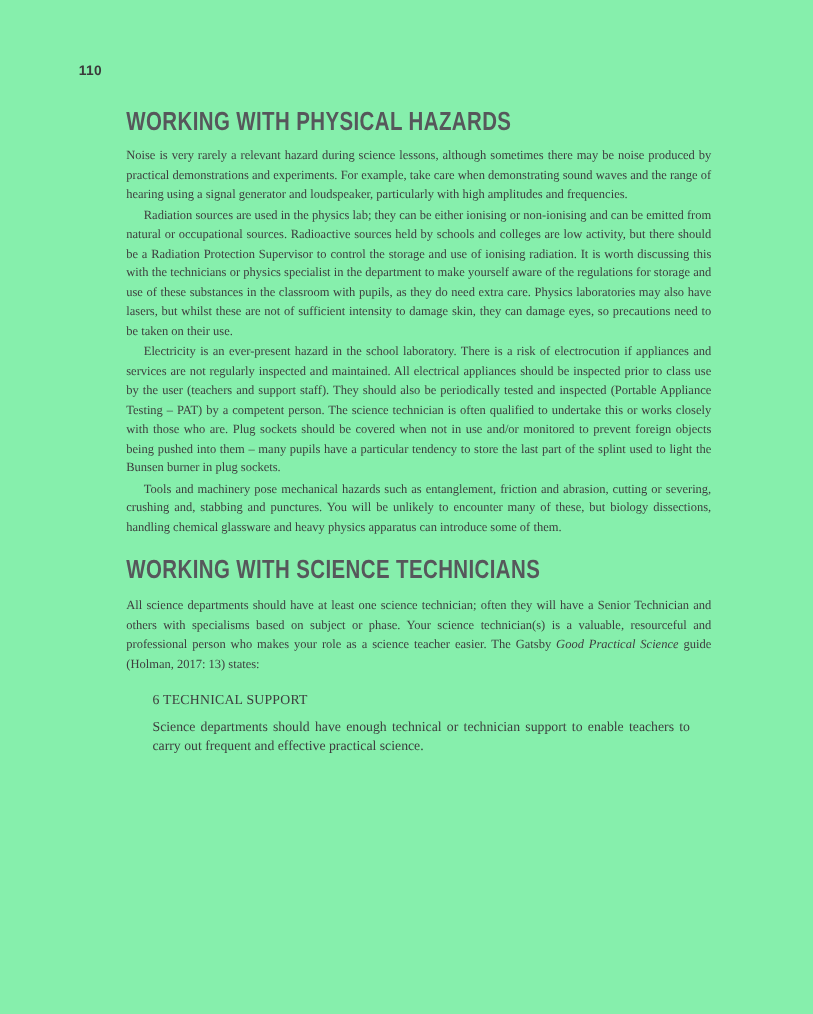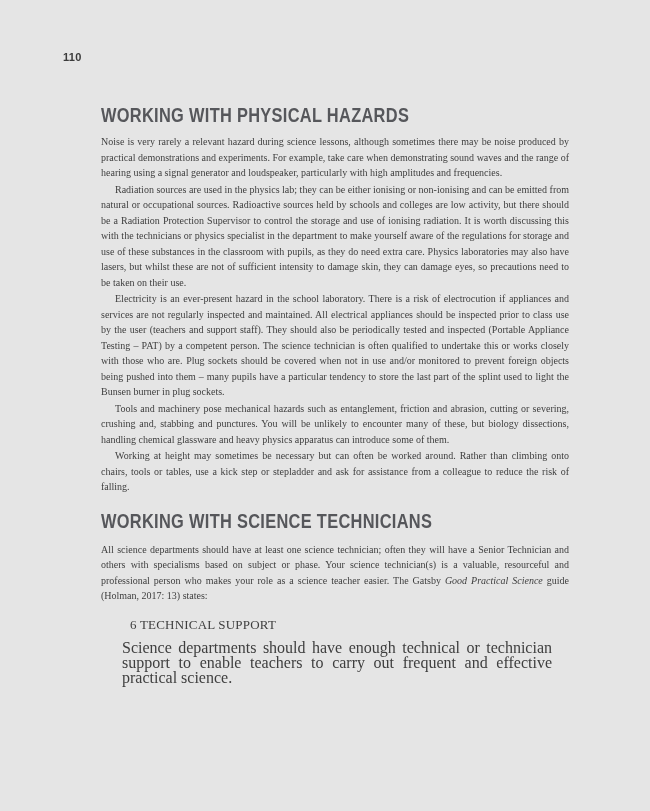--- a/index.html
+++ b/index.html
@@ -4,21 +4,21 @@
 <style>
   html, body {
     margin: 0;
     padding: 0;
     background: #ffffff;
   }
   .page {
     position: relative;
     width: 650px;
     height: 811px;
-    background: #e5e5e5;
+    background: #86efac;
     overflow: hidden;
     font-family: "Liberation Serif", serif;
   }
   .page-header {
     position: absolute;
     top: 51px;
     left: 63px;
     display: flex;
     align-items: baseline;
     font-family: "Liberation Sans", sans-serif;
@@ -26,21 +26,21 @@
     font-size: 11px;
     color: #3b3b3b;
     letter-spacing: 0.3px;
   }
   .page-number {
     width: 44px;
   }
   .content {
     position: absolute;
     left: 100px;
-    top: 104px;
+    top: 87px;
     width: 470px;
   }
   .section-heading {
     font-family: "Liberation Sans", sans-serif;
     font-weight: 700;
     font-size: 21px;
     color: #56575b;
     letter-spacing: 0.4px;
     transform: scaleX(0.78);
     transform-origin: left center;
@@ -63,28 +63,28 @@
     text-indent: 14px;
   }
   .body-para em {
   }
   .block-quote {
     margin: 14px 0 0 22px;
     width: 430px;
     color: #3e3e3e;
   }
   .quote-heading {
-    margin: 0 0 8px 8px;
-    font-size: 13px;
+    margin: 0 0 8px 0;
+    font-size: 11px;
     line-height: 14px;
     letter-spacing: 0.2px;
   }
   .quote-text {
     margin: 0;
-    font-size: 16px;
+    font-size: 11px;
     line-height: 15px;
     text-align: justify;
   }
 </style>
 </head>
 <body>
 
 <div class="page">
 
   <div class="page-header">
@@ -96,21 +96,20 @@
     <div class="section-heading">WORKING WITH PHYSICAL HAZARDS</div>
 
     <p class="body-para">Noise is very rarely a relevant hazard during science lessons, although sometimes there may be noise produced by practical demonstrations and experiments. For example, take care when demonstrating sound waves and the range of hearing using a signal generator and loudspeaker, particularly with high amplitudes and frequencies.</p>
 
     <p class="body-para indent">Radiation sources are used in the physics lab; they can be either ionising or non-ionising and can be emitted from natural or occupational sources. Radioactive sources held by schools and colleges are low activity, but there should be a Radiation Protection Supervisor to control the storage and use of ionising radiation. It is worth discussing this with the technicians or physics specialist in the department to make yourself aware of the regulations for storage and use of these substances in the classroom with pupils, as they do need extra care. Physics laboratories may also have lasers, but whilst these are not of sufficient intensity to damage skin, they can damage eyes, so precautions need to be taken on their use.</p>
 
     <p class="body-para indent">Electricity is an ever-present hazard in the school laboratory. There is a risk of electrocution if appliances and services are not regularly inspected and maintained. All electrical appliances should be inspected prior to class use by the user (teachers and support staff). They should also be periodically tested and inspected (Portable Appliance Testing – PAT) by a competent person. The science technician is often qualified to undertake this or works closely with those who are. Plug sockets should be covered when not in use and/or monitored to prevent foreign objects being pushed into them – many pupils have a particular tendency to store the last part of the splint used to light the Bunsen burner in plug sockets.</p>
 
     <p class="body-para indent">Tools and machinery pose mechanical hazards such as entanglement, friction and abrasion, cutting or severing, crushing and, stabbing and punctures. You will be unlikely to encounter many of these, but biology dissections, handling chemical glassware and heavy physics apparatus can introduce some of them.</p>
 
-    <p class="body-para indent">Working at height may sometimes be necessary but can often be worked around. Rather than climbing onto chairs, tools or tables, use a kick step or stepladder and ask for assistance from a colleague to reduce the risk of falling.</p>
 
     <div class="section-heading second">WORKING WITH SCIENCE TECHNICIANS</div>
 
     <p class="body-para"><span>All science departments should have at least one science technician; often they will have a Senior Technician and others with specialisms based on subject or phase. Your science technician(s) is a valuable, resourceful and professional person who makes your role as a science teacher easier. The Gatsby </span><em>Good Practical Science</em><span> guide (Holman, 2017: 13) states:</span></p>
 
     <div class="block-quote">
       <p class="quote-heading">6 TECHNICAL SUPPORT</p>
       <p class="quote-text">Science departments should have enough technical or technician support to enable teachers to carry out frequent and effective practical science.</p>
     </div>
 

